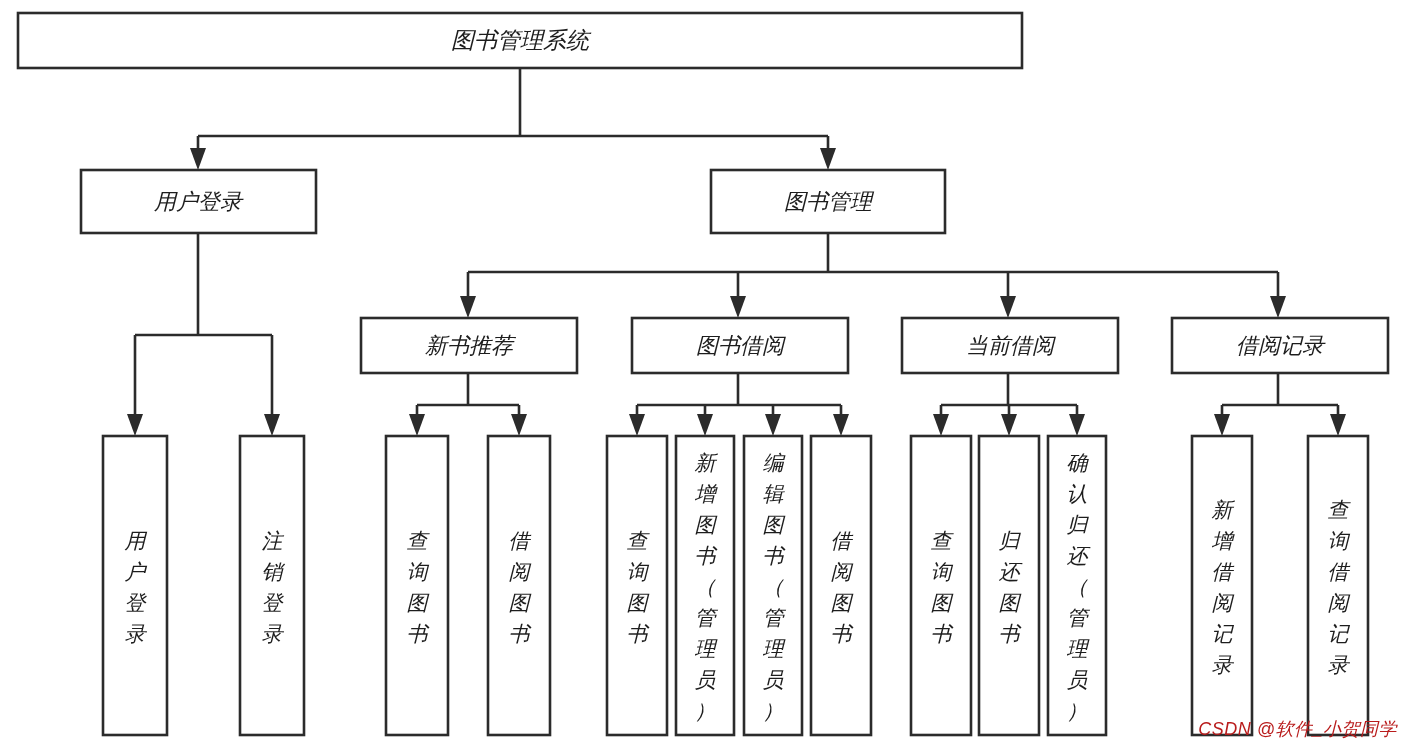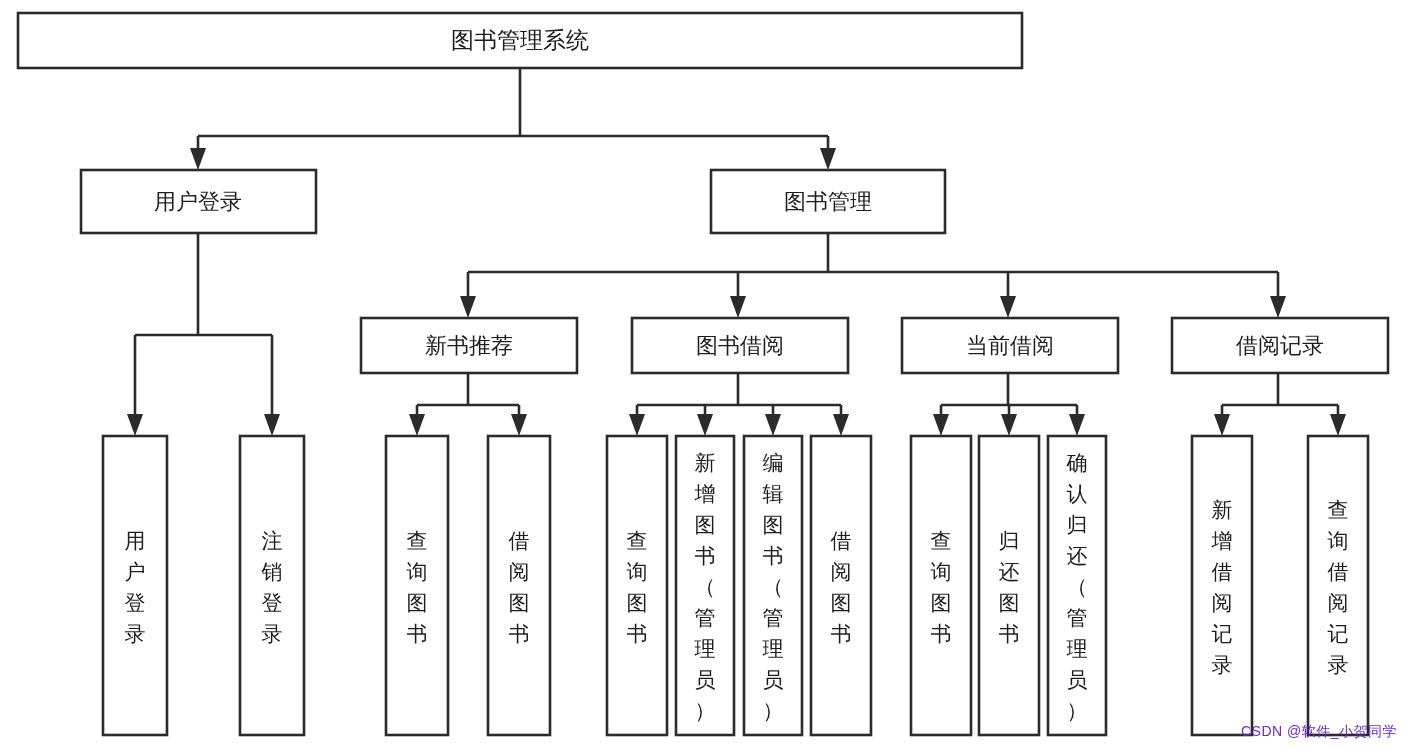--- a/index.html
+++ b/index.html
@@ -11,20 +11,21 @@
     width: 1405px;
     height: 747px;
     font-family: "Liberation Sans", "DejaVu Sans", sans-serif;
     overflow: hidden;
   }
   #diagram-root {
     position: relative;
     width: 1405px;
     height: 747px;
     background: #ffffff;
+    font-style: italic;
   }
   svg#tree-svg {
     position: absolute;
     left: 0;
     top: 0;
     width: 1405px;
     height: 747px;
     display: block;
   }
   .node-box {
@@ -61,22 +62,22 @@
     font-family: "Liberation Sans", "DejaVu Sans", sans-serif;
     font-size: 21px;
     fill: #1d1d1d;
     text-anchor: middle;
   }
   .watermark {
     position: absolute;
     right: 8px;
     bottom: 6px;
     font-family: "Liberation Sans", "DejaVu Sans", sans-serif;
-    font-size: 14px;
-    color: #6d28d9;
+    font-size: 18px;
+    color: #b91c1c;
     letter-spacing: 0.5px;
     white-space: nowrap;
     user-select: none;
   }
 </style>
 </head>
 <body>
 
 <div id="diagram-root">
 

